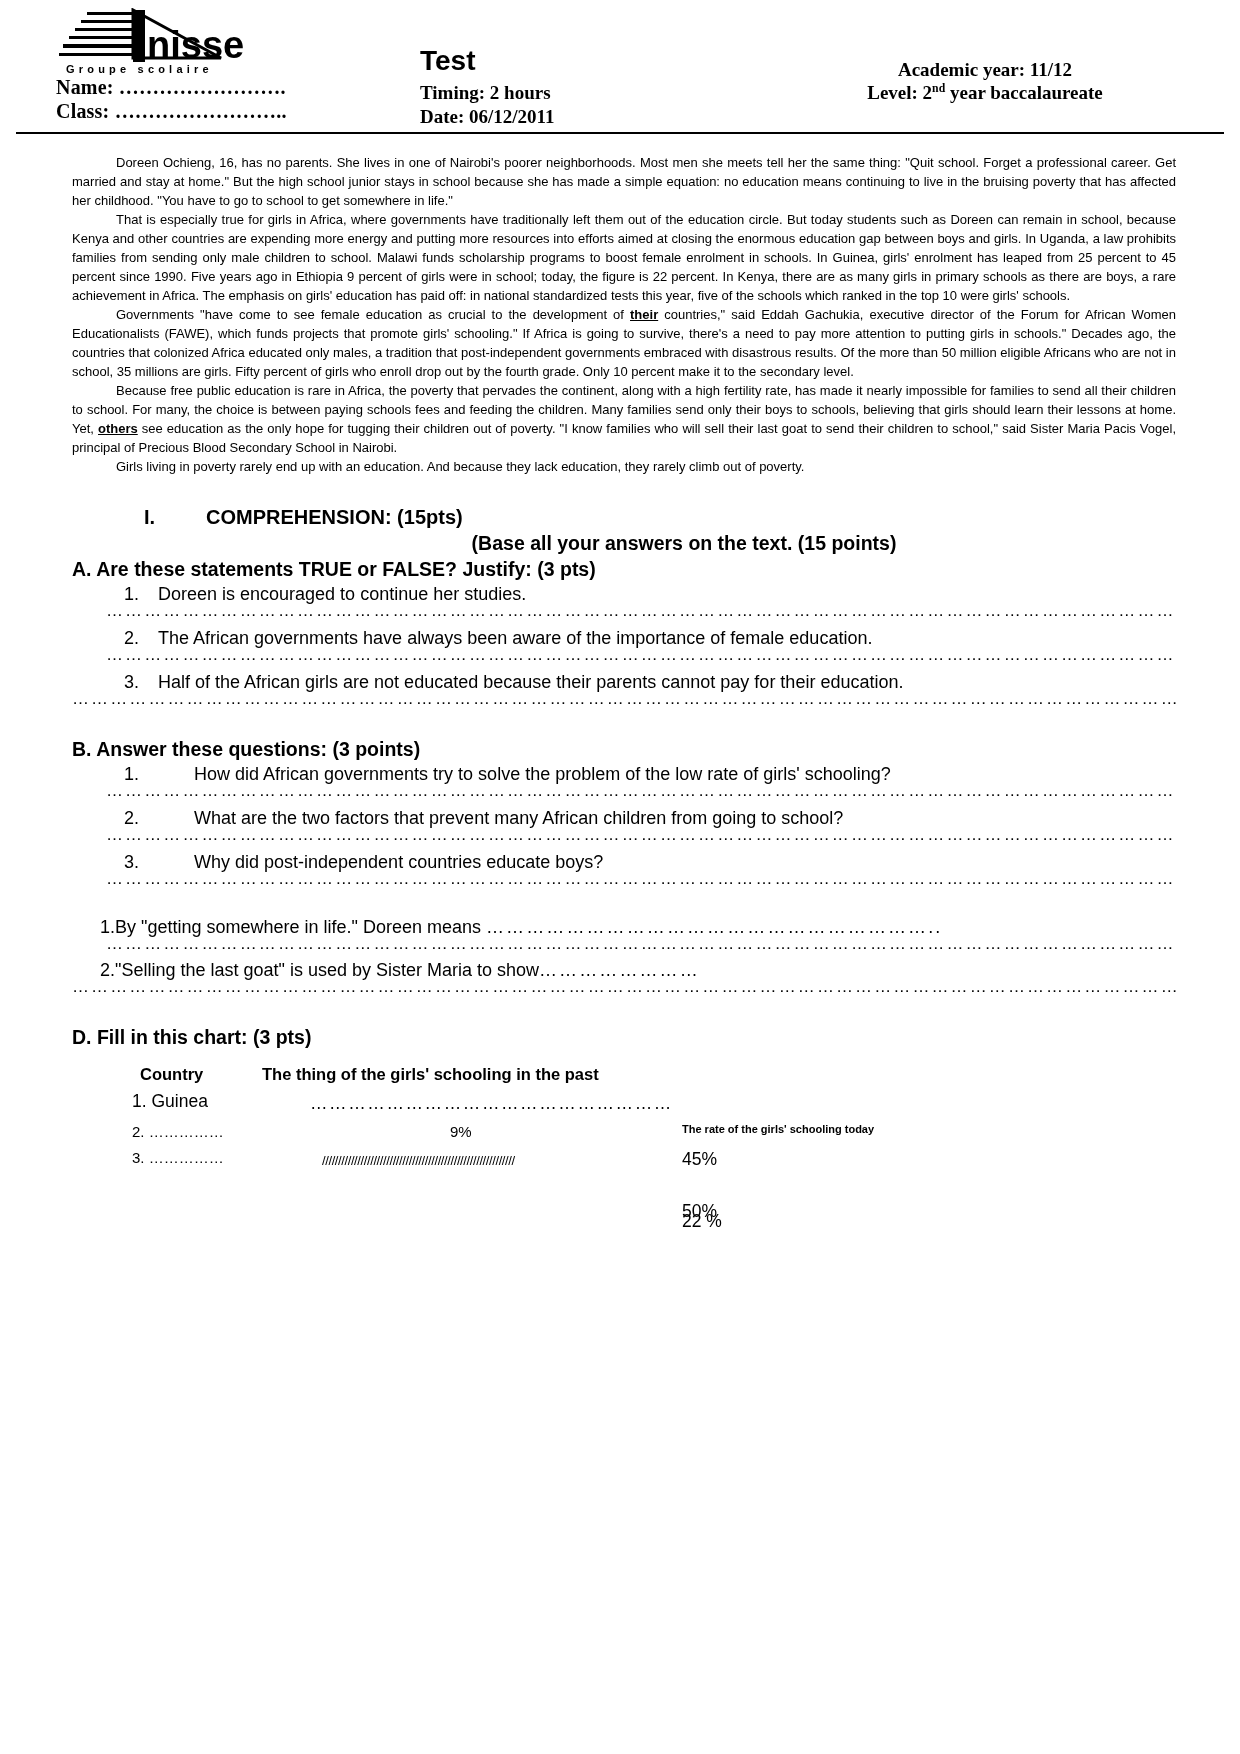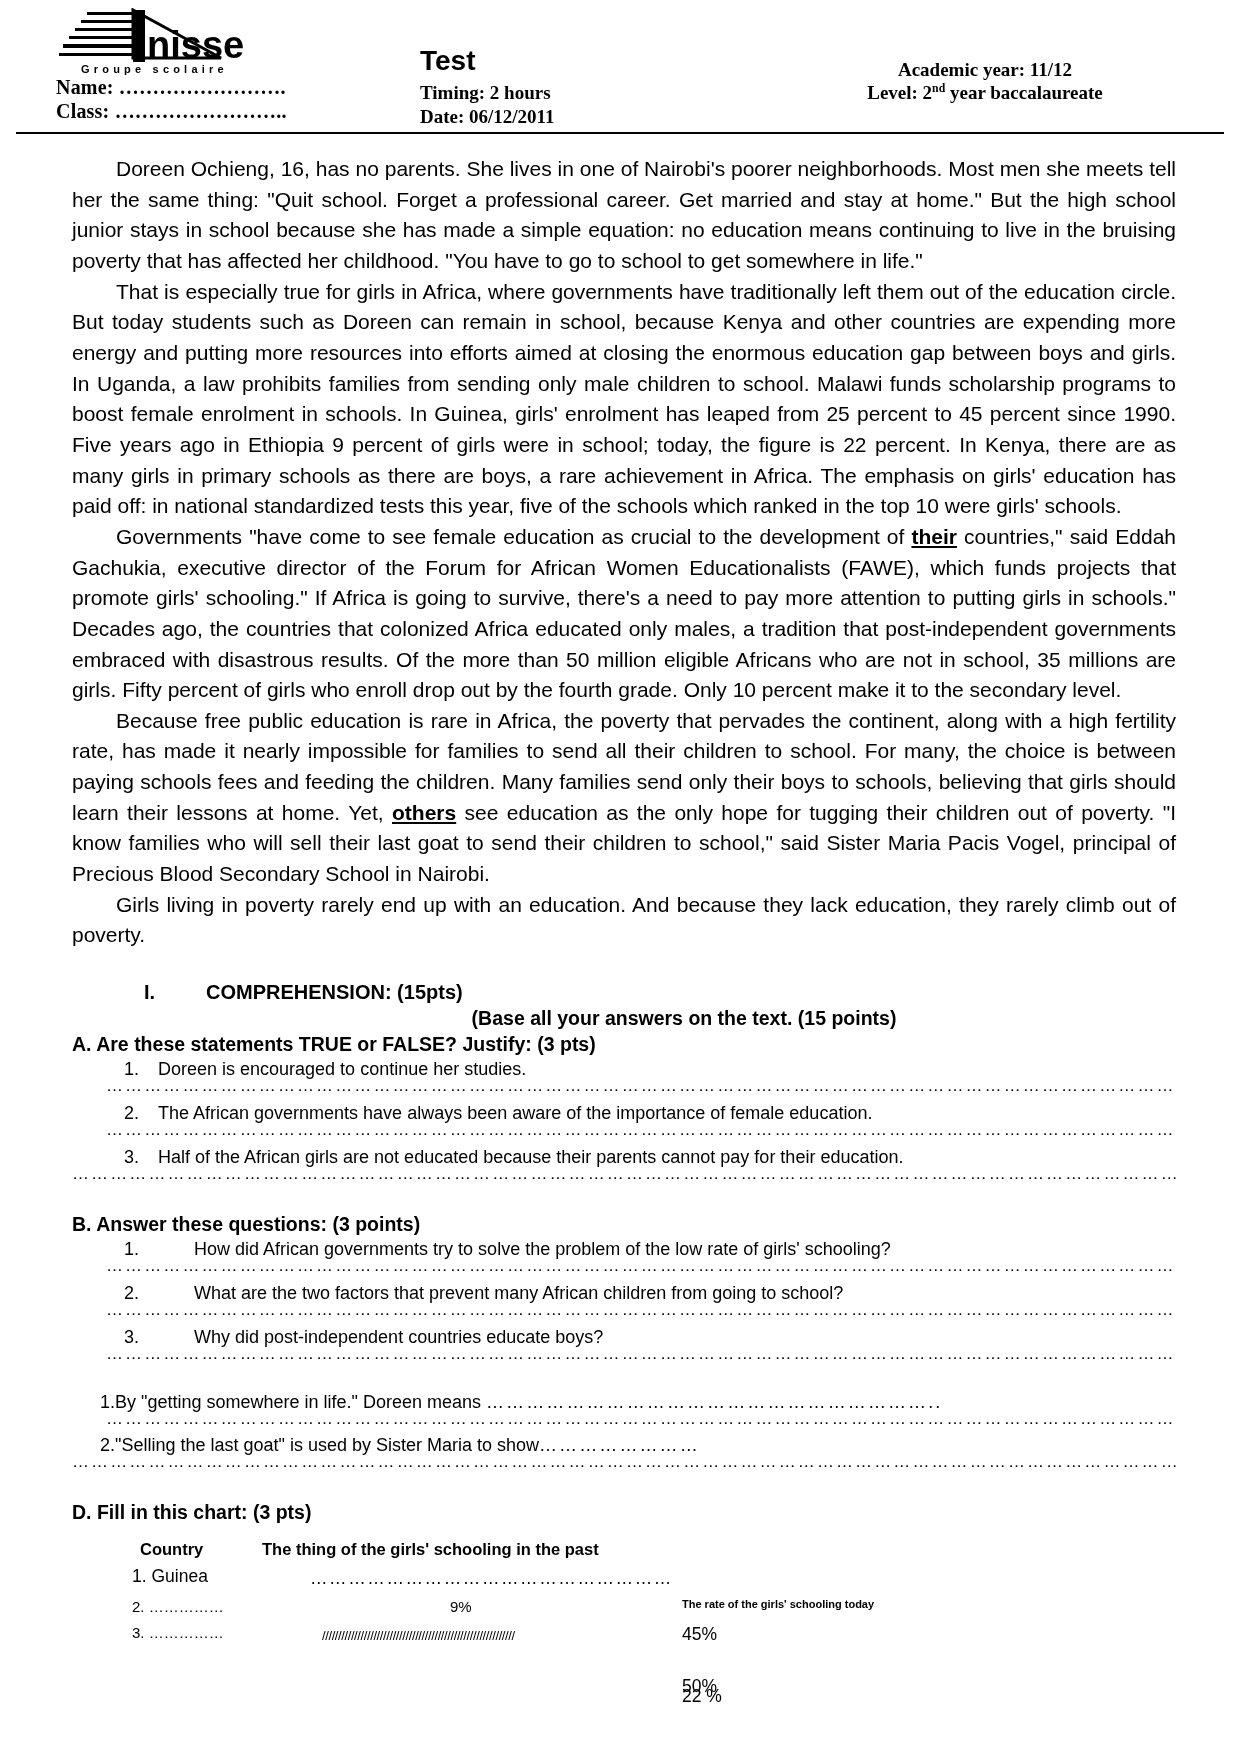--- a/index.html
+++ b/index.html
@@ -18,21 +18,21 @@
   .hdr-left { width:390px; }
   .hdr-mid { width:340px; text-align:left; padding-top:38px; }
   .hdr-right { flex:1; text-align:center; padding-top:50px; }
 
   
   .logo-wrap { position:relative; width:250px; height:68px; margin-left:25px; }
   .logo-svg { display:block; }
   .logo-sub {
     font-family:"Liberation Sans", sans-serif;
     font-size:11px; font-weight:bold; letter-spacing:4.2px;
-    margin-left:26px; margin-top:-3px;
+    margin-left:11px; margin-top:-3px;
   }
   .idline {
     font-family:"Liberation Serif", serif;
     font-size:20px; font-weight:bold;
     margin:0 0 1px 26px; letter-spacing:0.2px;
   }
   .test-title {
     font-family:"Liberation Sans", sans-serif;
     font-size:28px; font-weight:bold; line-height:1.05; margin-bottom:6px;
   }
@@ -44,21 +44,21 @@
   .hdr-rule { border:0; border-top:2px solid #000; margin:4px 16px 0 16px; }
 
   
   .article { padding:14px 64px 0 72px; }
   .art-title {
     font-family:"Liberation Serif", serif;
     font-size:21px; font-weight:bold; text-align:center; margin:0 0 2px 0;
   }
   .para {
     font-family:"Liberation Sans", sans-serif;
-    font-size:21px; line-height:1.46;
+    font-size:13px; line-height:1.46;
     text-align:justify; text-indent:44px; margin:0;
     font-stretch:condensed;
   }
   .para b { font-weight:bold; text-decoration:underline; }
 
   
   .qsection { padding:0 64px 0 72px; }
   .sec-top { margin-top:30px; }
   .roman-line {
     font-size:20px; font-weight:bold; margin-left:72px;

